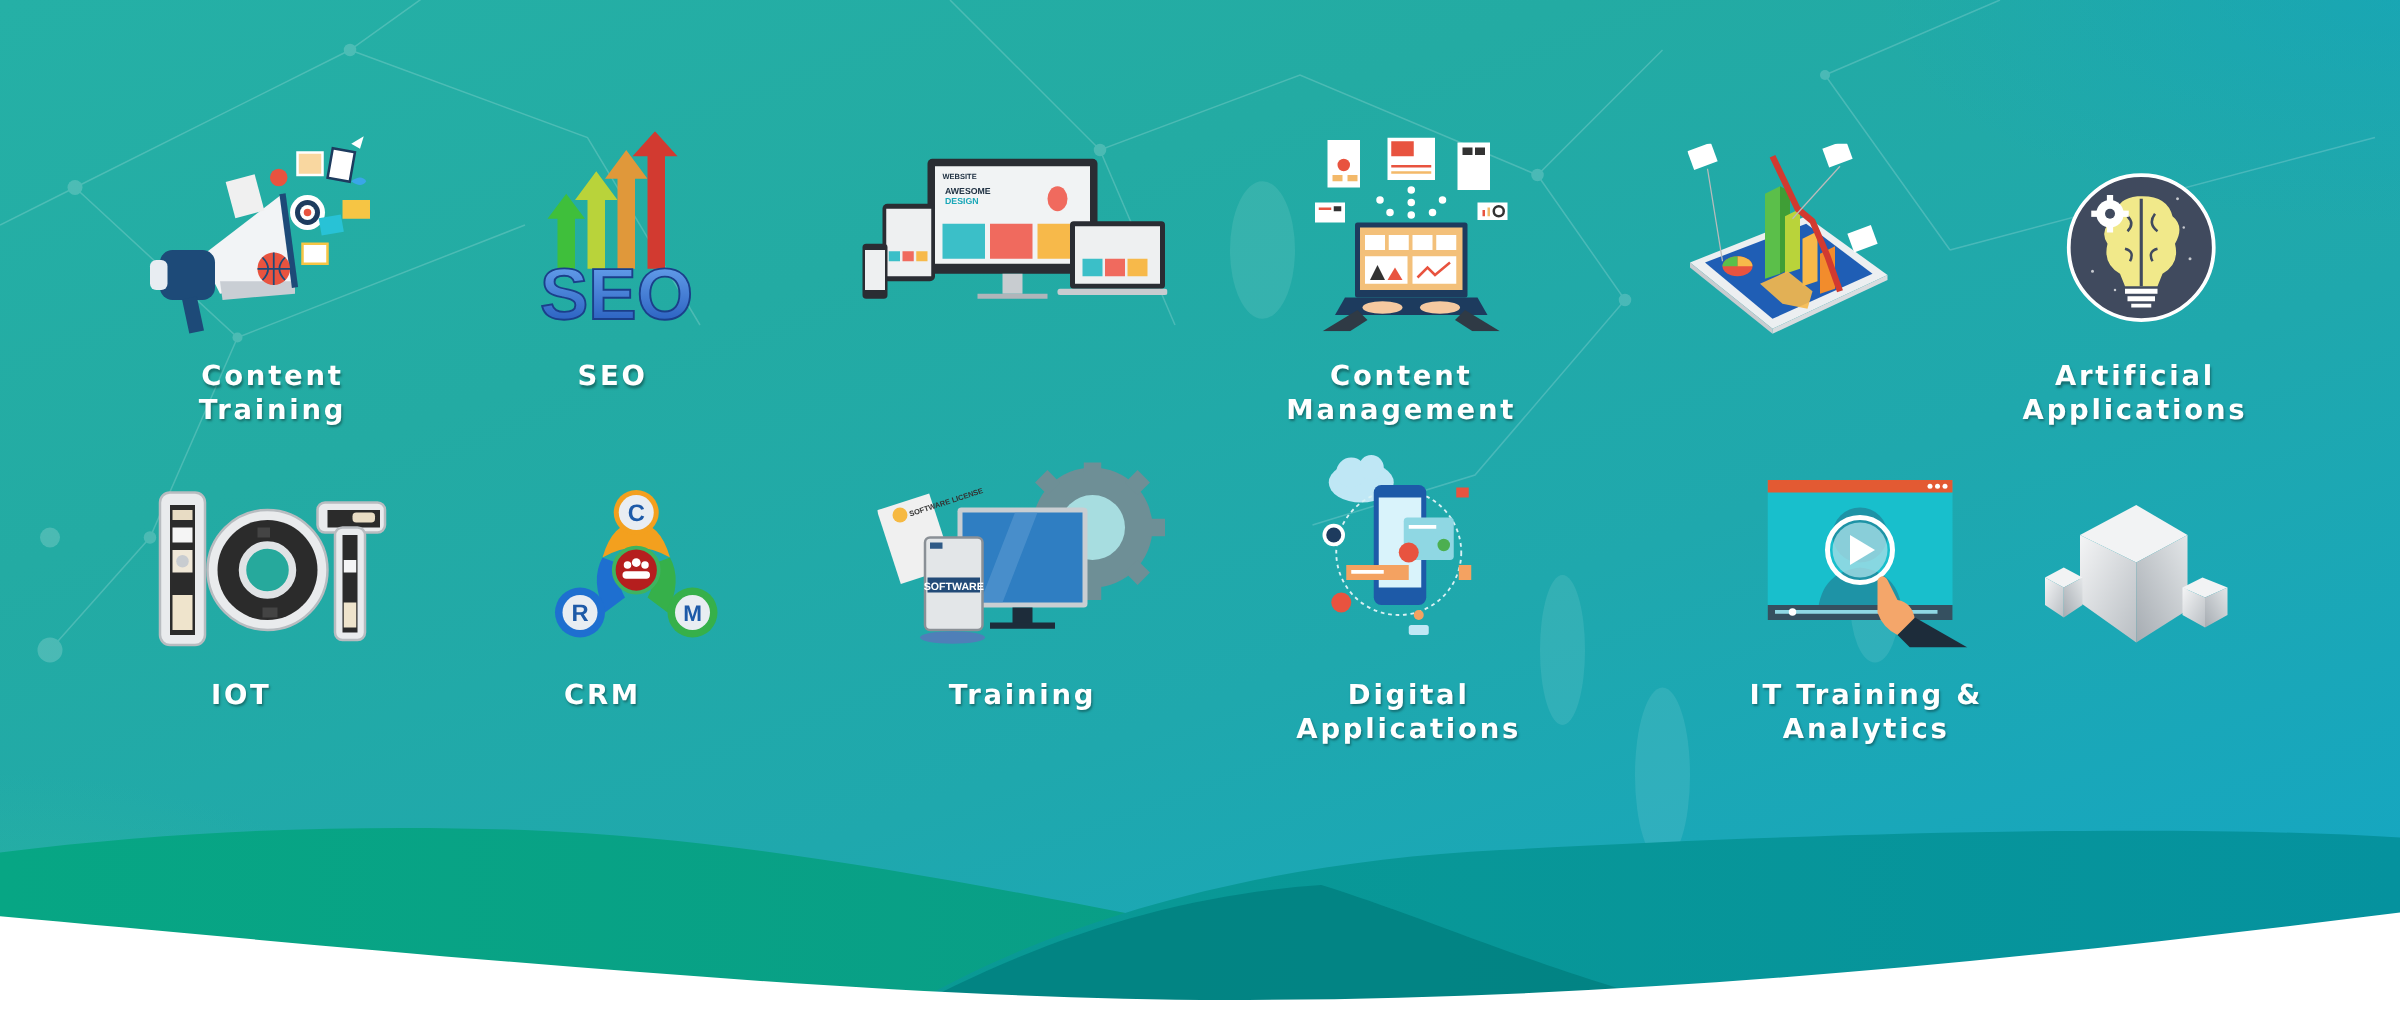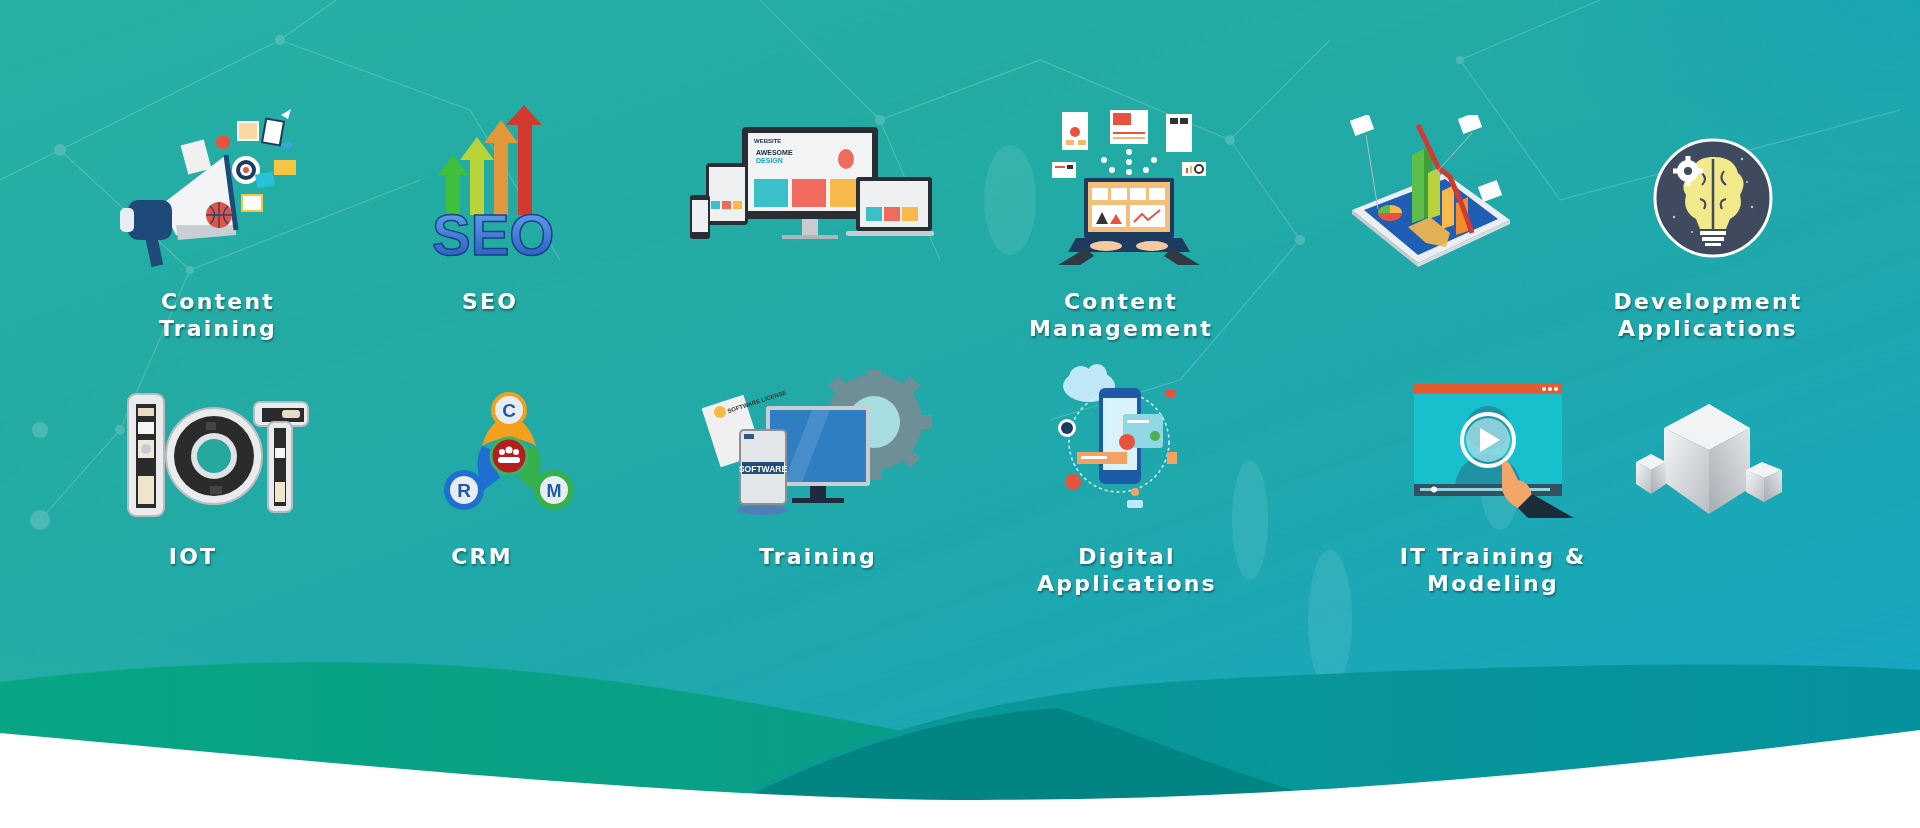--- a/index.html
+++ b/index.html
@@ -240,21 +240,21 @@
           <circle r="4" fill="#404a5e"></circle>
         <g fill="#fff">
             <rect x="-2.5" y="-15" width="5" height="6"></rect>
             <rect x="-2.5" y="9" width="5" height="6"></rect>
             <rect x="-15" y="-2.5" width="6" height="5"></rect>
             <rect x="9" y="-2.5" width="6" height="5"></rect>
           </g>
       </g>
     </svg>
     <div class="label" style="left:98px;top:198px">
-      <span>Development</span>
+      <span>Artificial</span>
         <span>Applications</span>
     </div>
   </a>
 
   <a class="service" style="left:110px;top:380px;width:200px;height:200px;">
     <svg class="icon-box" style="left:16px;top:12px" width="184" height="128" viewBox="0 0 184 128">
       <rect x="2" y="2" width="36" height="122" rx="8" fill="#e9ebed" stroke="#b8bcc0" stroke-width="2"></rect>
       <rect x="10" y="12" width="20" height="104" fill="#2b2b2b"></rect>
       <rect x="12" y="16" width="16" height="8" fill="#e8dcc4"></rect>
         <rect x="12" y="30" width="16" height="12" fill="#f5f5f5"></rect>
@@ -384,21 +384,21 @@
       <circle cx="74" cy="56" r="22" fill="#a4dde6" opacity="0.8"></circle>
       <polygon points="66,44 66,68 86,56" fill="#fff"></polygon>
       <rect x="0" y="100" width="148" height="12" fill="#355060"></rect>
       <rect x="6" y="104" width="130" height="3" fill="#8fd7e3"></rect>
         <circle cx="20" cy="105.5" r="3" fill="#fff"></circle>
       <path d="M88 80 Q92 74 96 80 L104 96 Q116 98 118 112 L104 124 Q92 118 88 106 Z" fill="#f4a66a"></path>
       <polygon points="104,124 118,110 160,134 114,134" fill="#1d2c3a"></polygon>
     </svg>
     <div class="label" style="left:105px;top:173px">
       <span>IT Training &amp;</span>
-        <span>Modeling</span>
+        <span>Analytics</span>
     </div>
   </a>
 
   <a class="service" style="left:1620px;top:370px;width:220px;height:230px;">
     <svg class="icon-box" style="left:14px;top:34px" width="150" height="112" viewBox="0 0 150 112">
       <defs>
         <linearGradient id="cubeL" x1="0" y1="0" x2="1" y2="1">
             <stop offset="0" stop-color="#f4f5f6"></stop>
             <stop offset="1" stop-color="#b9bec3"></stop>
           </linearGradient>

